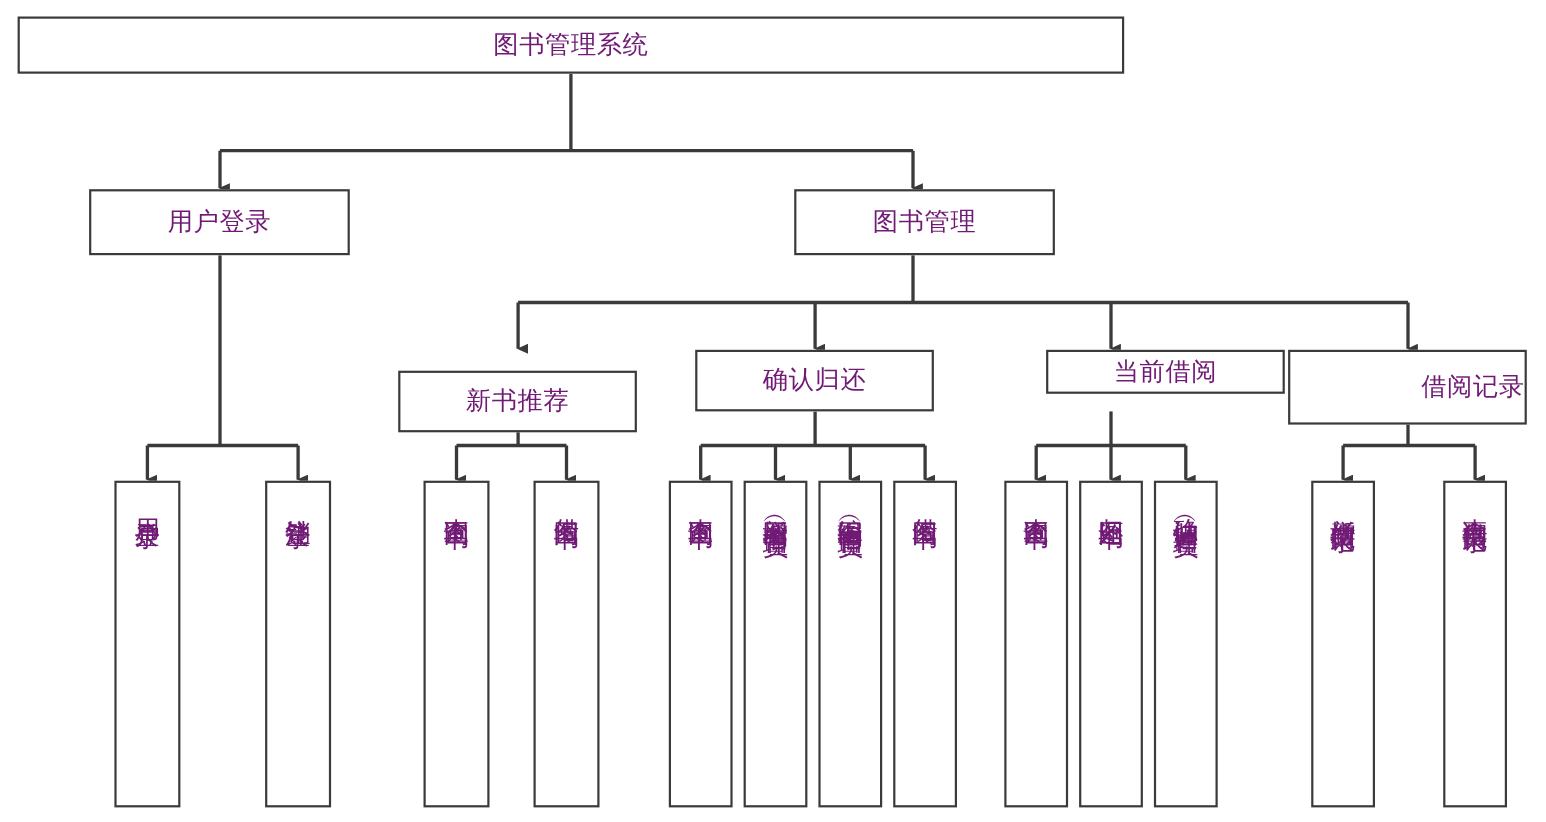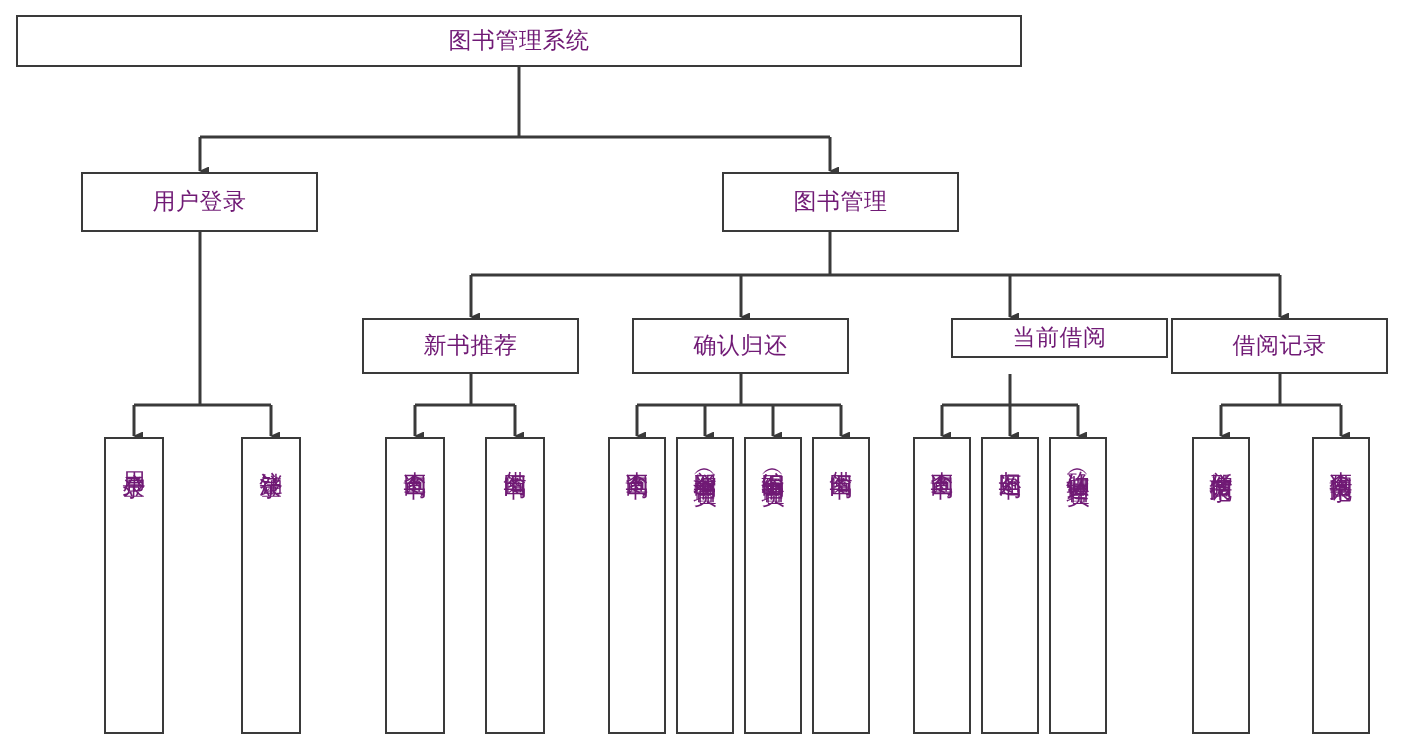--- a/index.html
+++ b/index.html
@@ -122,30 +122,30 @@
   <div id="nodes">
       <div class="node root horizontal" style="left: 16px; top: 15px; width: 1006px; height: 52px;">
         <span class="node-label">图书管理系统</span>
       </div>
       <div class="node horizontal" style="left: 81px; top: 172px; width: 237px; height: 60px;">
         <span class="node-label">用户登录</span>
       </div>
       <div class="node horizontal" style="left: 711px; top: 172px; width: 237px; height: 60px; margin-left: 11px;">
         <span class="node-label">图书管理</span>
       </div>
-      <div class="node horizontal" style="left: 362px; top: 318px; width: 217px; height: 56px;">
+      <div class="node horizontal" style="left: 362px; top: 337px; width: 217px; height: 56px;">
         <span class="node-label">新书推荐</span>
       </div>
       <div class="node horizontal" style="left: 632px; top: 318px; width: 217px; height: 56px;">
         <span class="node-label">确认归还</span>
       </div>
       <div class="node horizontal" style="left: 951px; top: 318px; width: 217px; height: 40px;">
         <span class="node-label">当前借阅</span>
       </div>
-      <div class="node horizontal" style="left: 1171px; top: 318px; width: 217px; height: 56px;">
+      <div class="node horizontal" style="left: 1171px; top: 318px; width: 217px; height: 68px; justify-content: flex-end;">
         <span class="node-label">借阅记录</span>
       </div>
       <div class="node leaf" style="left: 104px; top: 437px; width: 60px; height: 297px;">
         <span class="node-label">用户登录</span>
       </div>
       <div class="node leaf" style="left: 241px; top: 437px; width: 60px; height: 297px;">
         <span class="node-label">注销登录</span>
       </div>
       <div class="node leaf" style="left: 385px; top: 437px; width: 60px; height: 297px;">
         <span class="node-label">查询图书</span>

